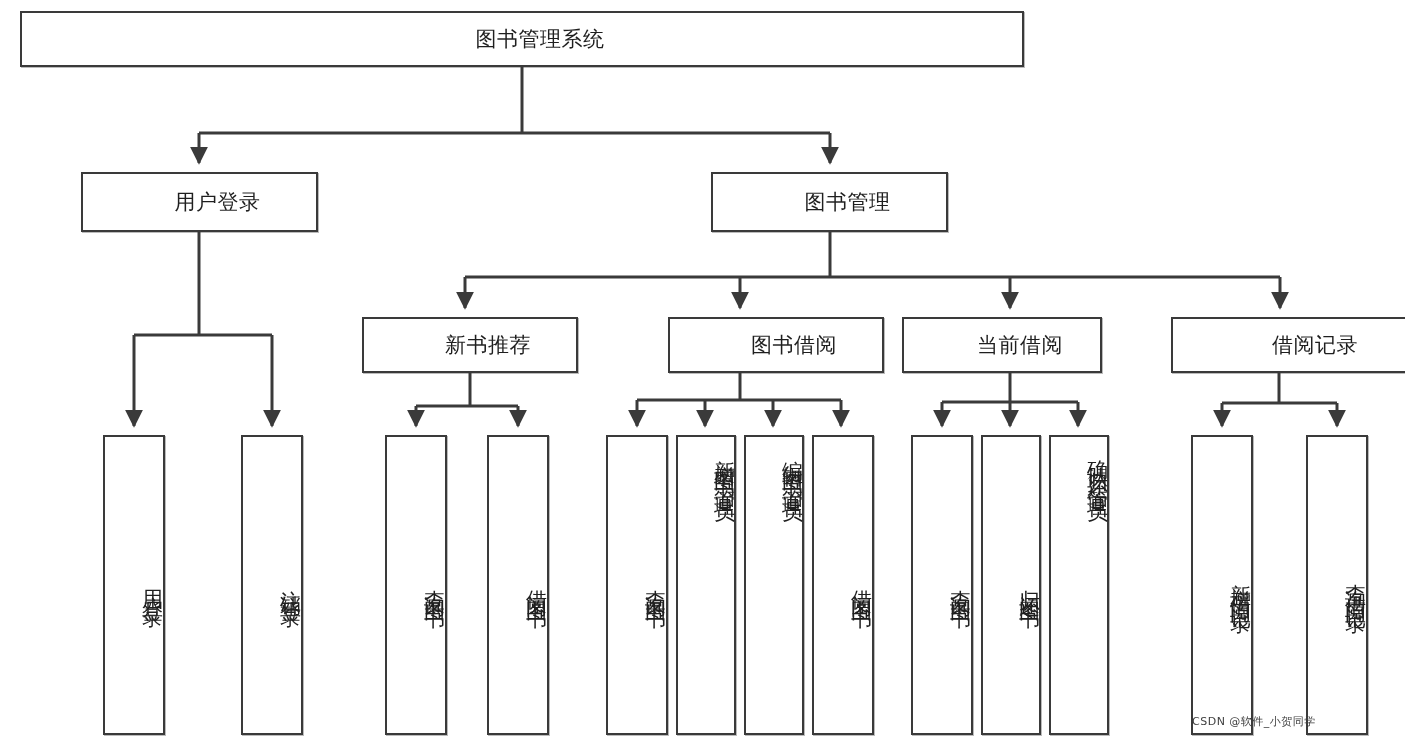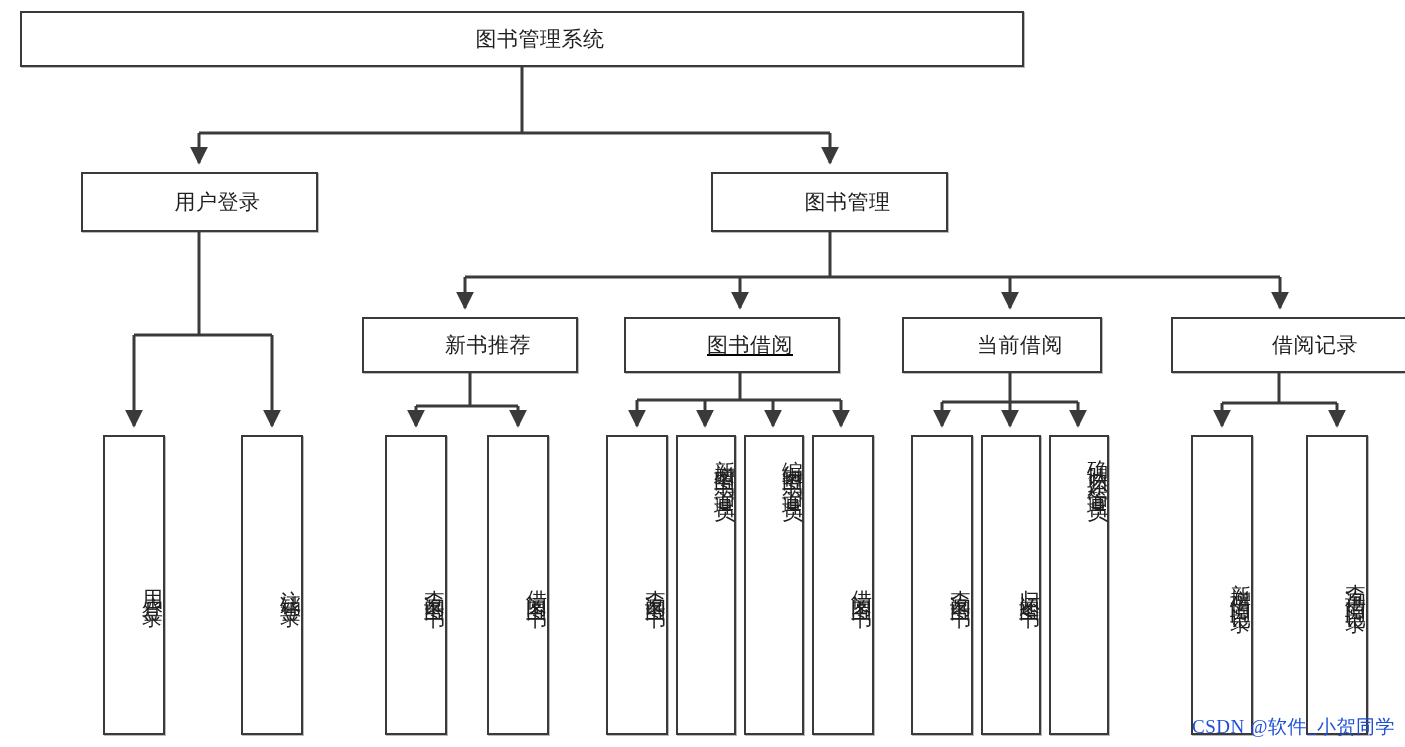--- a/index.html
+++ b/index.html
@@ -52,25 +52,24 @@
     white-space: nowrap;
   }
   .node.vert.mid {
     align-items: center;
   }
   .node.vert.top .label {
     margin-top: 6px;
   }
   .watermark {
     position: absolute;
-    font-size: 19px;
-    color: #1d4ed8;
+    font-size: 11px;
+    color: #404040;
     white-space: nowrap;
     letter-spacing: 0.5px;
-    font-family: Liberation Serif, serif;
   }
 </style>
 </head>
 <body>
 
 <div id="canvas">
 
   <svg class="edges" viewBox="0 0 1405 747">
     <defs>
       <marker id="arrow" viewBox="0 0 10 10" refX="9" refY="5" markerWidth="6" markerHeight="6" orient="auto-start-reverse">
@@ -128,21 +127,21 @@
   <div class="node" style="left:81px; top:172px; width:237px; height:60px;">
     <span class="label">用户登录</span>
   </div>
   <div class="node" style="left:711px; top:172px; width:237px; height:60px;">
     <span class="label">图书管理</span>
   </div>
 
   <div class="node" style="left:362px; top:317px; width:216px; height:56px;">
     <span class="label">新书推荐</span>
   </div>
-  <div class="node" style="left:624px; top:317px; width:216px; height:56px;text-decoration:underline;">
+  <div class="node" style="left:668px; top:317px; width:216px; height:56px;">
     <span class="label">图书借阅</span>
   </div>
   <div class="node" style="left:902px; top:317px; width:200px; height:56px;">
     <span class="label">当前借阅</span>
   </div>
   <div class="node" style="left:1171px; top:317px; width:252px; height:56px;">
     <span class="label">借阅记录</span>
   </div>
 
   <div class="node vert mid" style="left:103px; top:435px; width:62px; height:300px;">

